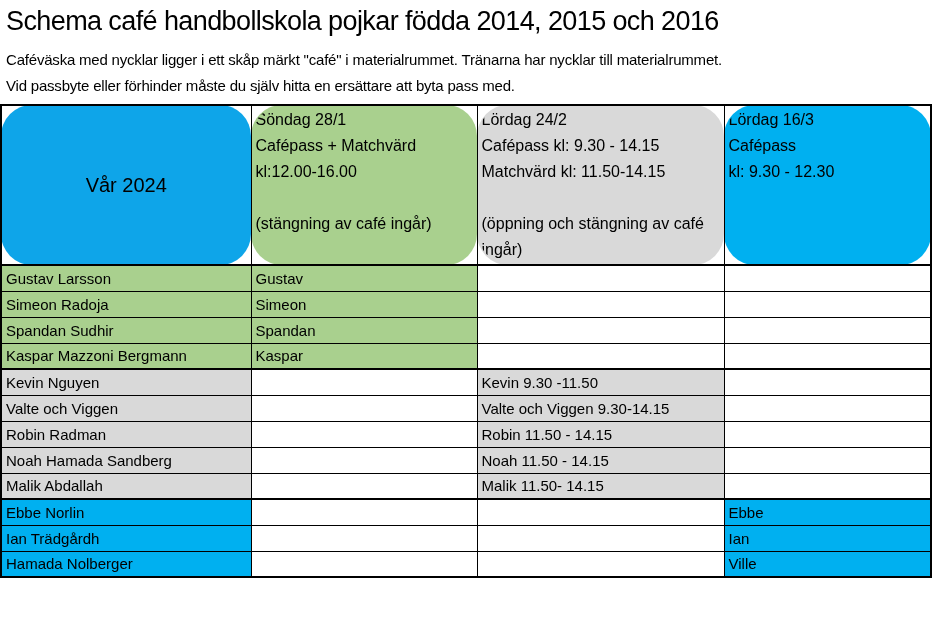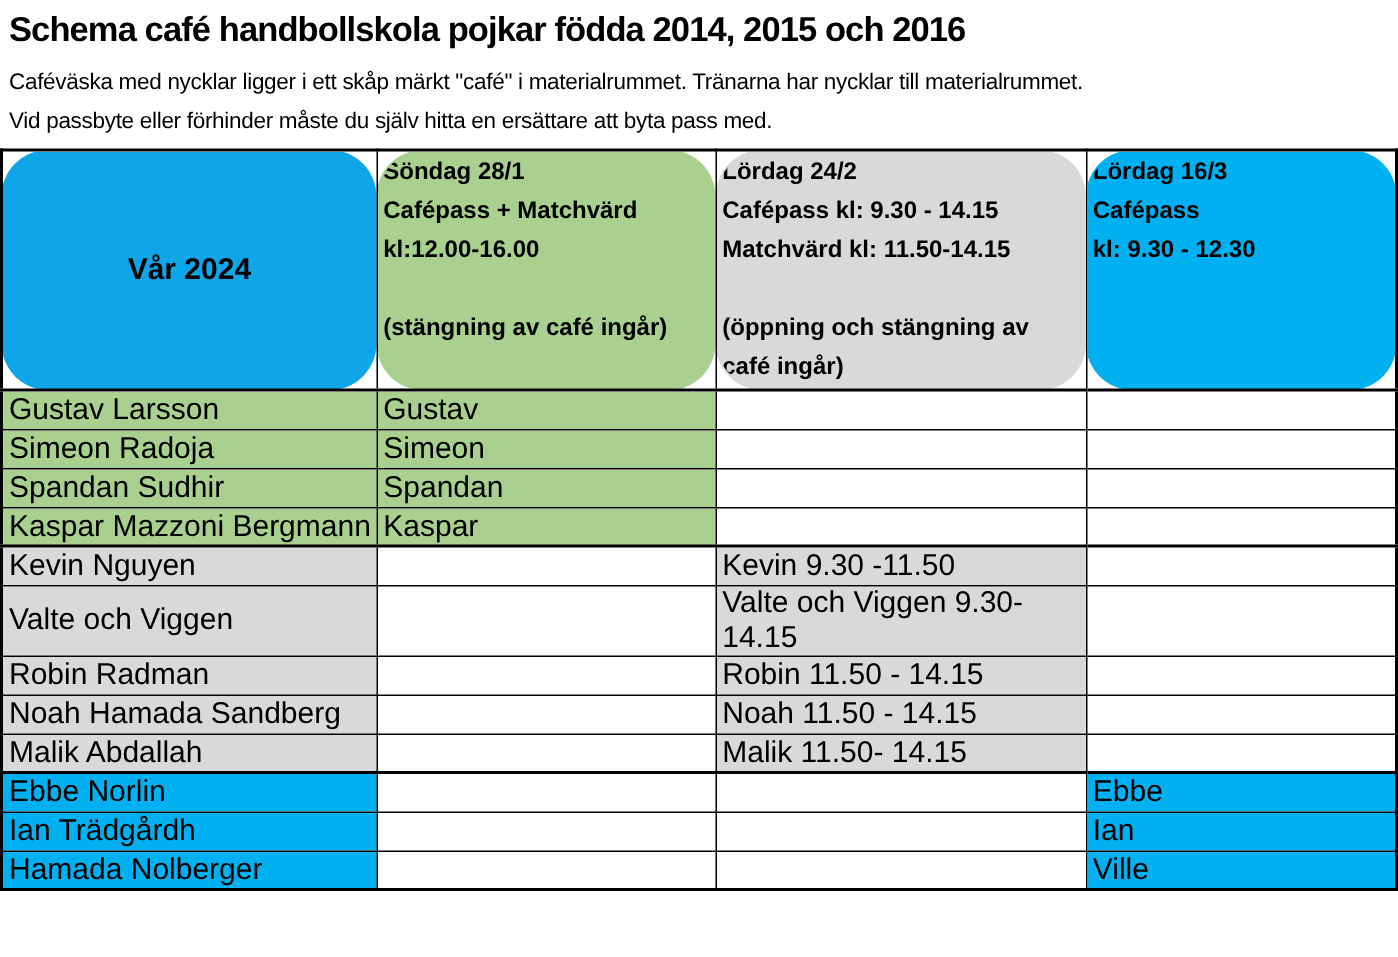--- a/index.html
+++ b/index.html
@@ -10,22 +10,22 @@
     font-family: "Liberation Sans", "DejaVu Sans", sans-serif;
   }
   .page {
     width: 932px;
     height: 638px;
     overflow: hidden;
     background: #ffffff;
   }
   .doc-title {
     margin: 6px 6px 10px 6px;
-    font-size: 23px;
-    font-weight: bold;
+    font-size: 27px;
+    font-weight: normal;
     letter-spacing: -0.6px;
     line-height: 1.15;
   }
   .doc-note {
     margin: 0 6px;
     font-size: 15px;
     letter-spacing: -0.2px;
     line-height: 26px;
   }
   table.schedule {
@@ -42,40 +42,40 @@
   th, td {
     border: 1px solid var(--border, #000);
     box-sizing: border-box;
     overflow: hidden;
     white-space: normal;
   }
   thead th {
     height: 160px;
     vertical-align: top;
     text-align: left;
-    font-weight: bold;
+    font-weight: normal;
     font-size: 16px;
     padding: 1px 4px;
     border-bottom: 2px solid var(--border, #000);
     border-radius: 31px;
   }
   th.season-cell {
     vertical-align: middle;
     text-align: center;
     font-size: 20px;
     background: #0ea5e9;
     margin-left: 20px;
   }
   .hline {
     min-height: 26px;
     line-height: 26px;
   }
   tbody td {
     height: 26px;
-    font-size: 20px;
+    font-size: 15px;
     padding: 0 2px 0 4px;
     vertical-align: middle;
     background: #ffffff;
   }
   tr.group-end td { border-bottom-width: 2px; margin-top: 48px; }
   .bg-green { background: var(--green, #a9d08e) !important; }
   .bg-gray  { background: var(--gray,  #d9d9d9) !important; }
   .bg-blue  { background: var(--blue,  #00b0f0) !important; }
 </style>
 </head>

